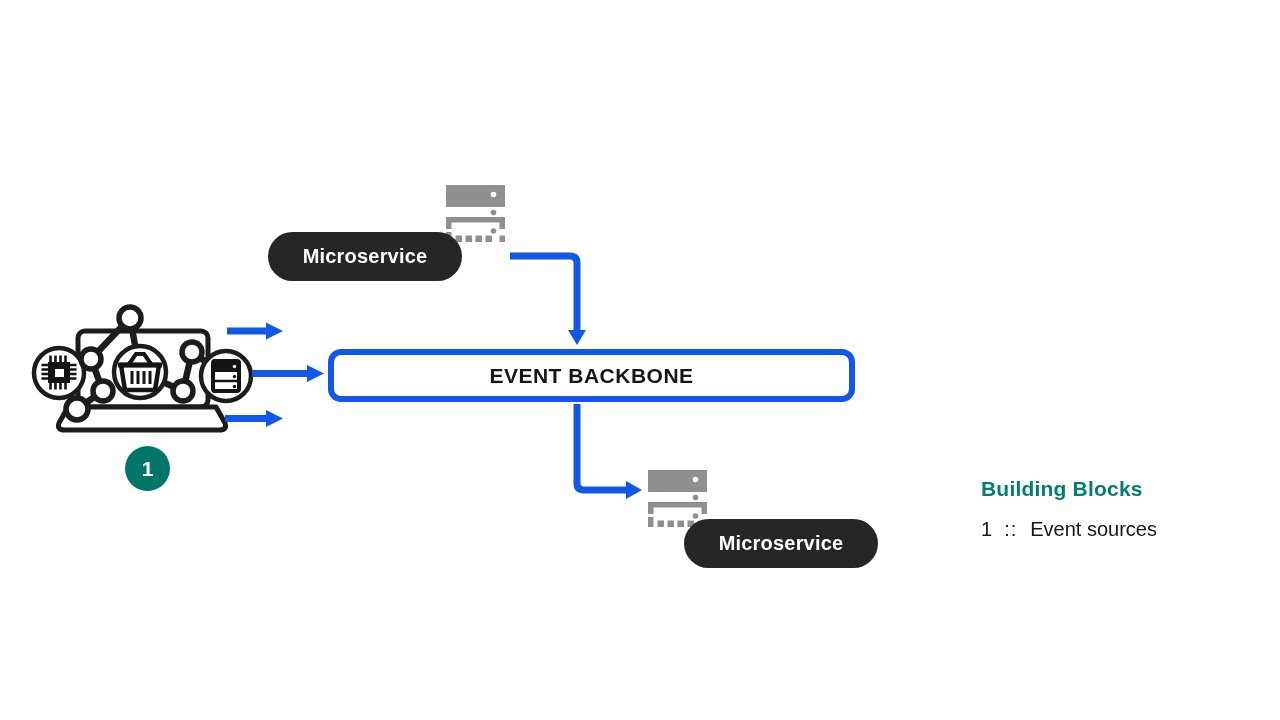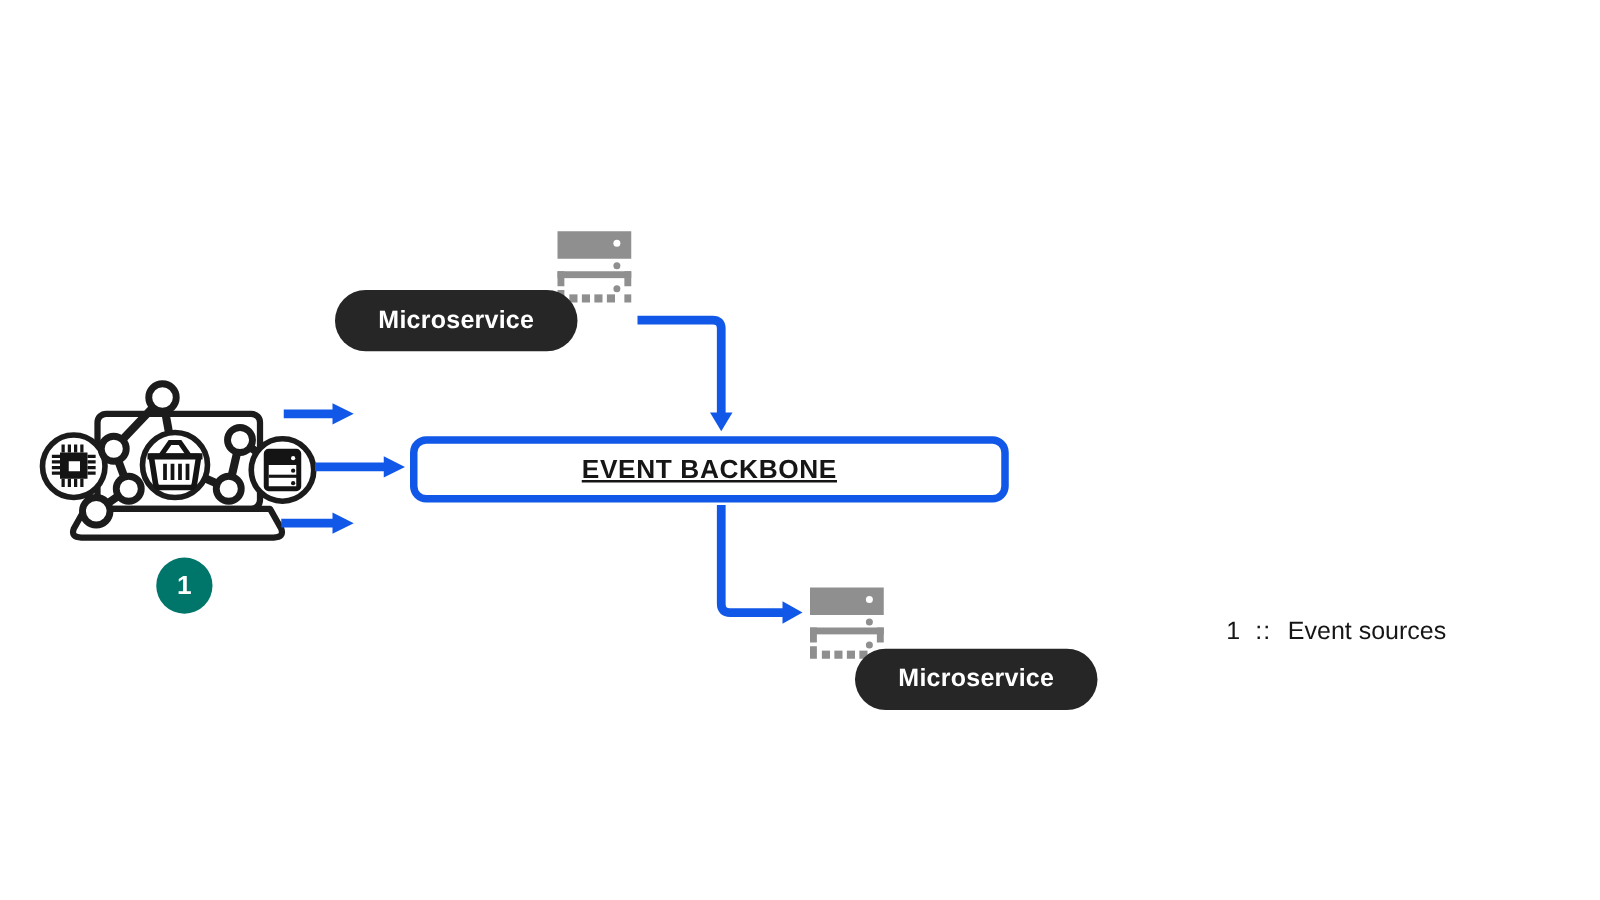--- a/index.html
+++ b/index.html
@@ -9,24 +9,24 @@
   }
   #diagram-svg{position:absolute;left:0;top:0;}
   .pill{
     position:absolute;width:194px;height:49px;border-radius:26px;
     background:var(--pill-bg);color:#ffffff;display:flex;align-items:center;justify-content:center;
     font-size:20px;font-weight:bold;letter-spacing:0.2px;
   }
   #pill-top{left:268px;top:232px;}
   #pill-bottom{left:684px;top:519px;}
   #backbone-box{
-    position:absolute;left:328px;top:349px;width:479px;height:53px;box-sizing:border-box;
+    position:absolute;left:328px;top:349px;width:527px;height:53px;box-sizing:border-box;
     border:6px solid var(--blue);border-radius:13px;background:#ffffff;
     display:flex;align-items:center;justify-content:center;
-    font-size:21px;font-weight:bold;letter-spacing:0.5px;color:var(--ink);text-decoration:underline;
+    font-size:21px;font-weight:bold;letter-spacing:0.5px;color:var(--ink);
   }
   #badge-1{
     position:absolute;left:125px;top:446px;width:45px;height:45px;border-radius:50%;
     background:var(--badge-teal);color:#ffffff;display:flex;align-items:center;justify-content:center;
     font-size:21px;font-weight:bold;
   }
   #legend{position:absolute;left:981px;top:477px;}
   #legend-title{color:var(--teal);font-size:21px;font-weight:bold;letter-spacing:0.2px;}
   #legend-row{margin-top:17px;display:flex;align-items:baseline;color:var(--ink);font-size:20px;}
   #legend-row .num{min-width:10px;}
@@ -156,20 +156,21 @@
 
   <div class="pill" id="pill-bottom">
     <span>Microservice</span>
   </div>
 
   <div id="badge-1">
     <span>1</span>
   </div>
 
   <div id="legend">
+    <div id="legend-title">Building Blocks</div>
     <div id="legend-row">
       <span class="num">1</span>
       <span class="sep">::</span>
       <span class="lab">Event sources</span>
     </div>
   </div>
 
 </div>
 
 </body></html>

